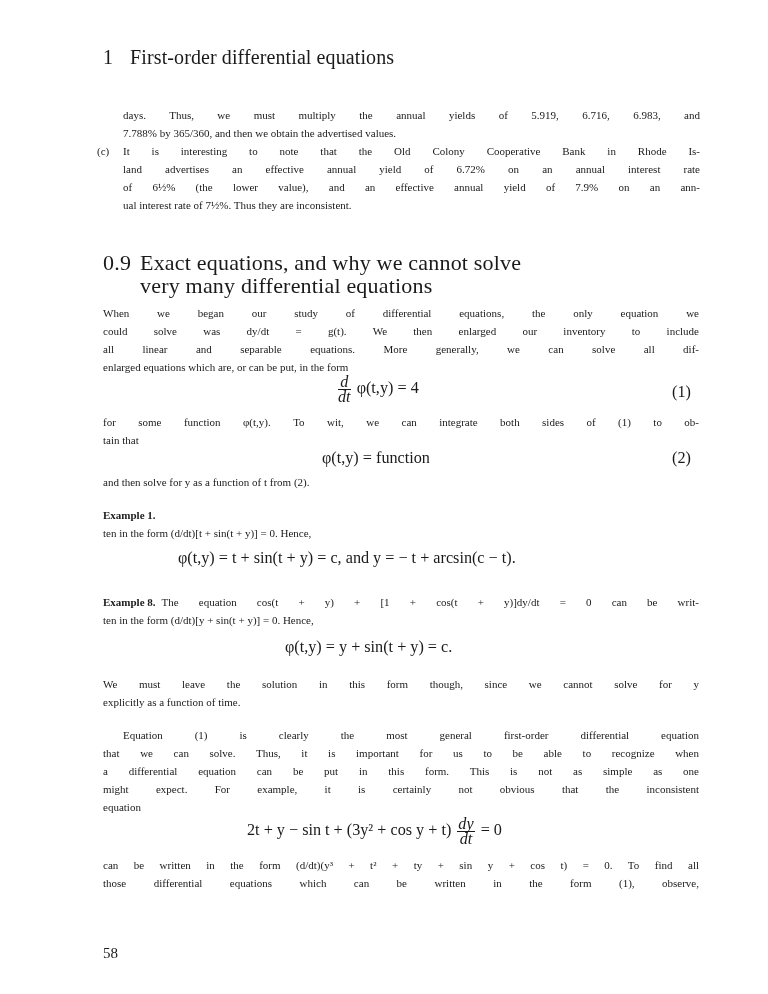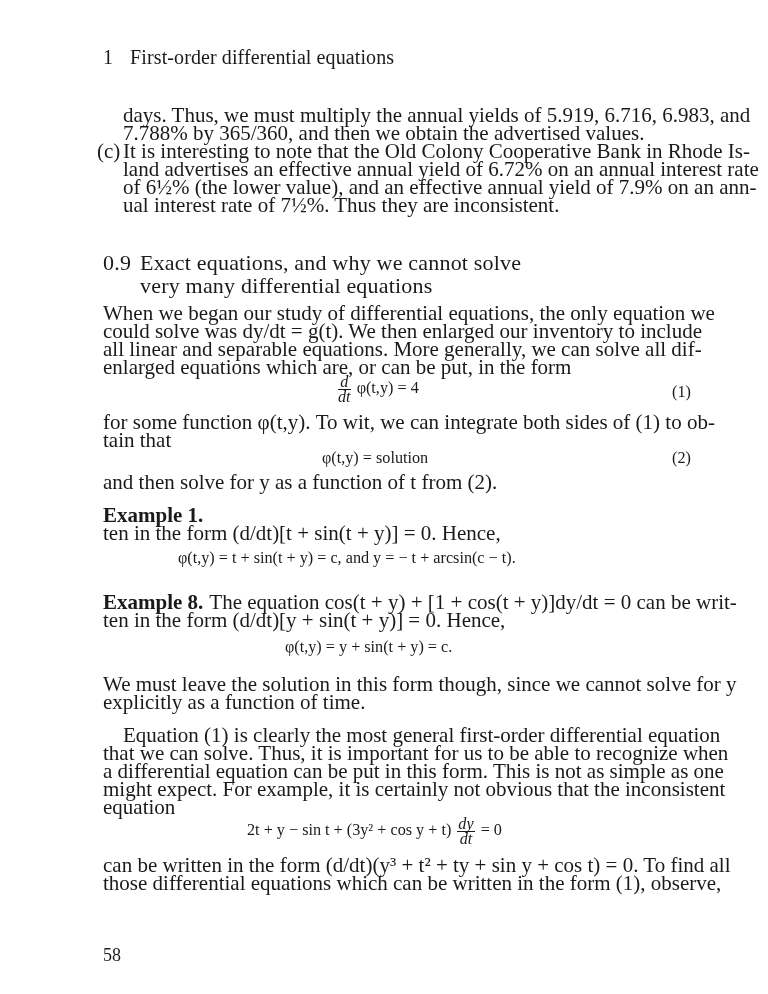--- a/index.html
+++ b/index.html
@@ -4,32 +4,32 @@
 <style>
   html, body { margin: 0; padding: 0; background: #ffffff; }
   body {
     width: 768px; height: 994px; position: relative; overflow: hidden;
     font-family: "Liberation Serif", "DejaVu Serif", serif;
     color: #1a1a1a;
   }
   .abs { position: absolute; }
   .header { left: 103px; top: 46px; font-size: 20px; letter-spacing: 0.1px; }
   .header .num { display: inline-block; width: 22px; }
-  .text { font-size: 21px; line-height: 18px; white-space: nowrap; }
+  .text { font-size: 11px; line-height: 18px; white-space: nowrap; }
   .block { left: 103px; width: 596px; }
   .just { text-align: justify; text-align-last: justify; display: block; }
   .line { display: block; height: 18px; white-space: nowrap; }
   b { font-weight: bold; }
   .sec-title { left: 103px; font-size: 22px; line-height: 25px; letter-spacing: 0.2px; }
   .eq { font-size: 16.2px; white-space: nowrap; }
   .eqnum { font-size: 16.2px; left: 672px; }
   .frac { display: inline-block; vertical-align: middle; text-align: center; line-height: 14px; font-style: italic; margin: 0 2px; }
   .frac .n { display: block; border-bottom: 1px solid #1a1a1a; padding: 0 1px; }
   .frac .d { display: block; }
-  .pagenum { left: 103px; top: 945px; font-size: 18px; }
+  .pagenum { left: 103px; top: 945px; font-size: 15px; }
 </style>
 </head>
 <body>
 
 <div class="abs header">
   <span class="num">1</span>
   <span>First-order differential equations</span>
 </div>
 
 <div class="abs text" style="left:123px; top:106px; width:577px;">
@@ -63,21 +63,21 @@
   </span>
   <span>φ(t,y) = 4</span>
 </div>
 <div class="abs eqnum" style="top:383px;">(1)</div>
 
 <div class="abs text block" style="top:413px;">
   <span class="line just">for some function φ(t,y). To wit, we can integrate both sides of (1) to ob-</span>
   <span class="line">tain that</span>
 </div>
 
-<div class="abs eq" style="left:322px; top:449px;">φ(t,y) = solution</div>
+<div class="abs eq" style="left:322px; top:449px;">φ(t,y) = function</div>
 <div class="abs eqnum" style="top:449px;">(2)</div>
 
 <div class="abs text" style="left:103px; top:473px;">and then solve for y as a function of t from (2).</div>
 
 <div class="abs text block" style="top:506px;">
   <span class="line" style="display:flex; justify-content:space-between;">
     <b>Example 1.</b>
   </span>
   <span class="line">ten in the form (d/dt)[t + sin(t + y)] = 0. Hence,</span>
 </div>

